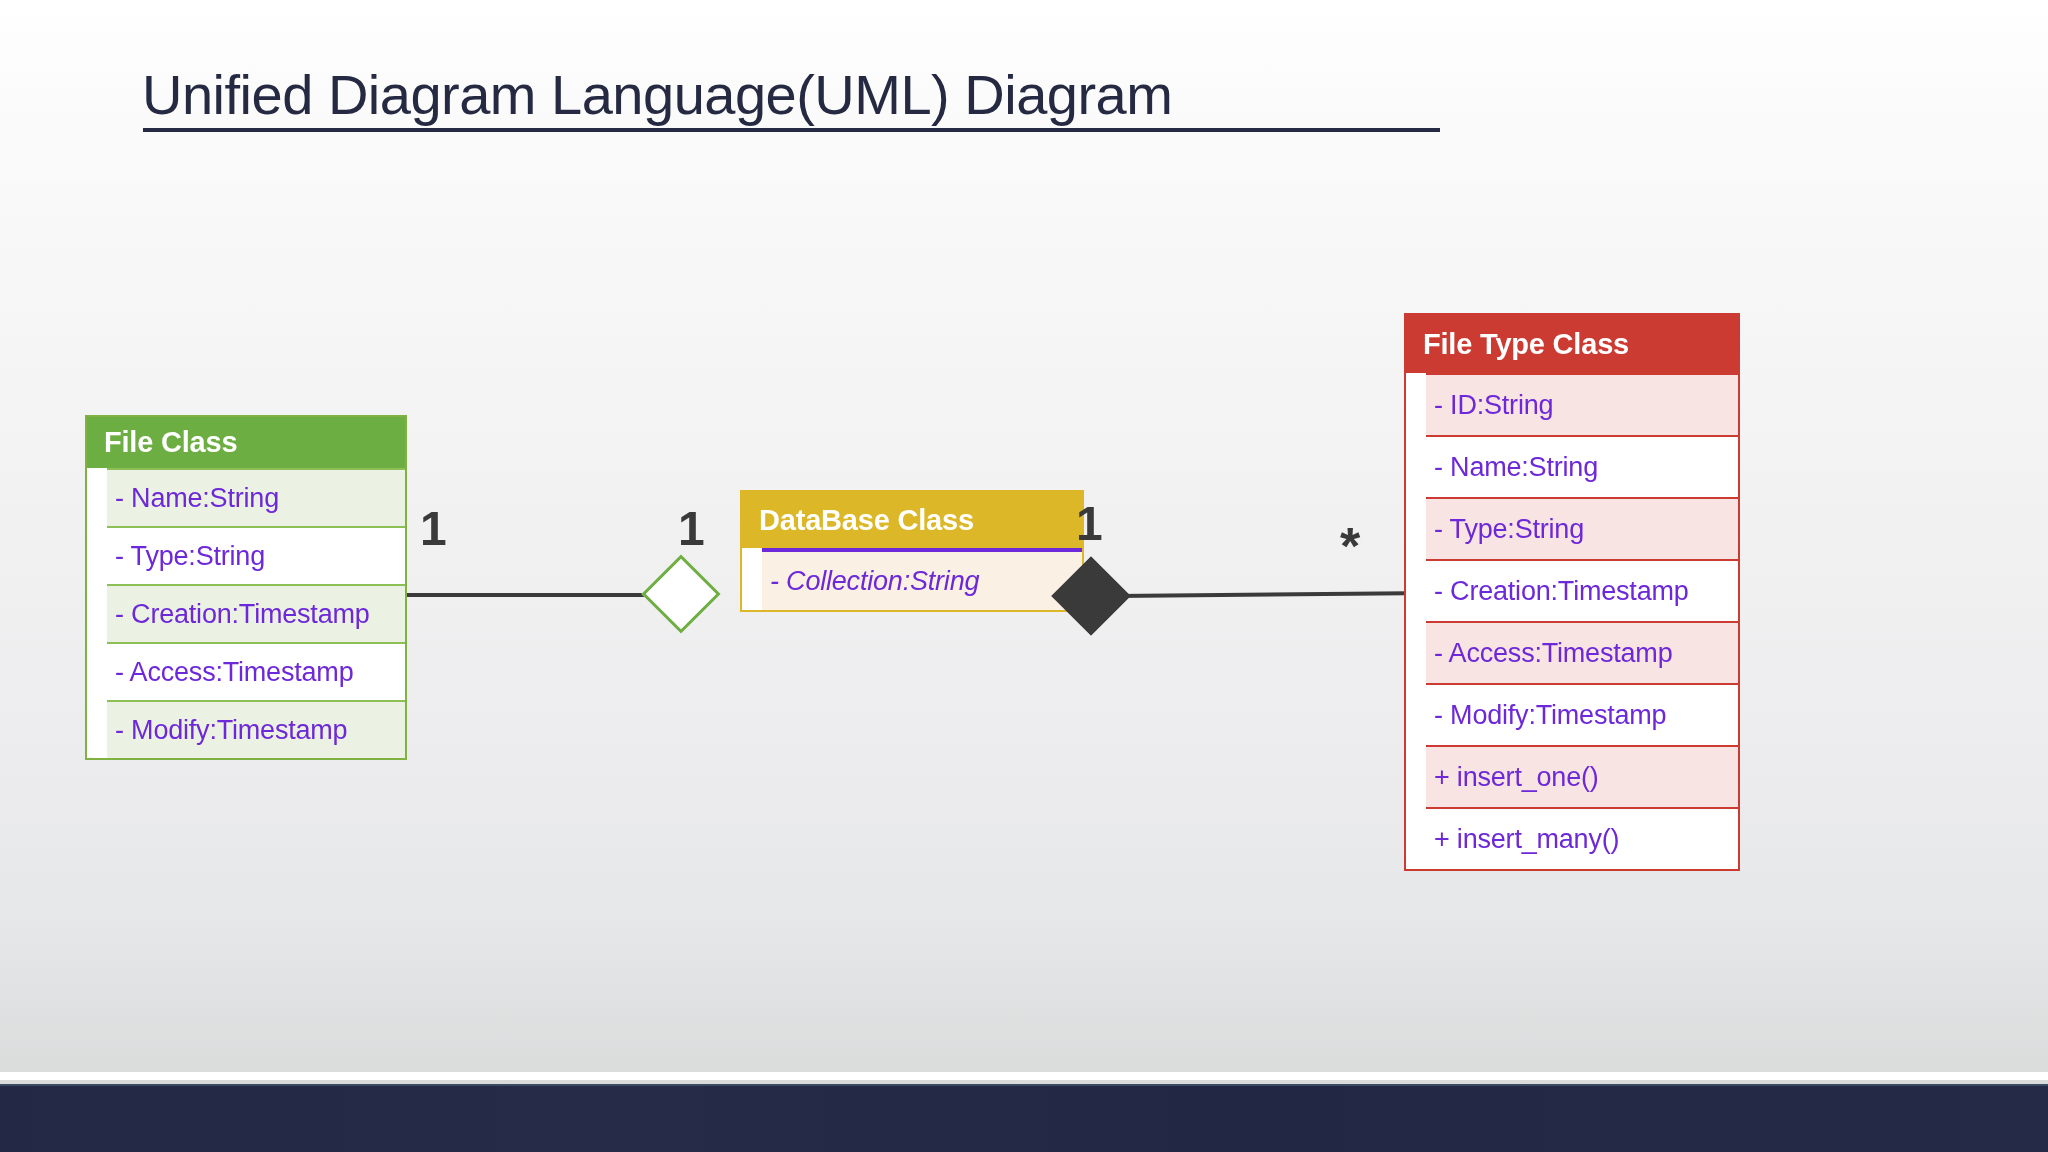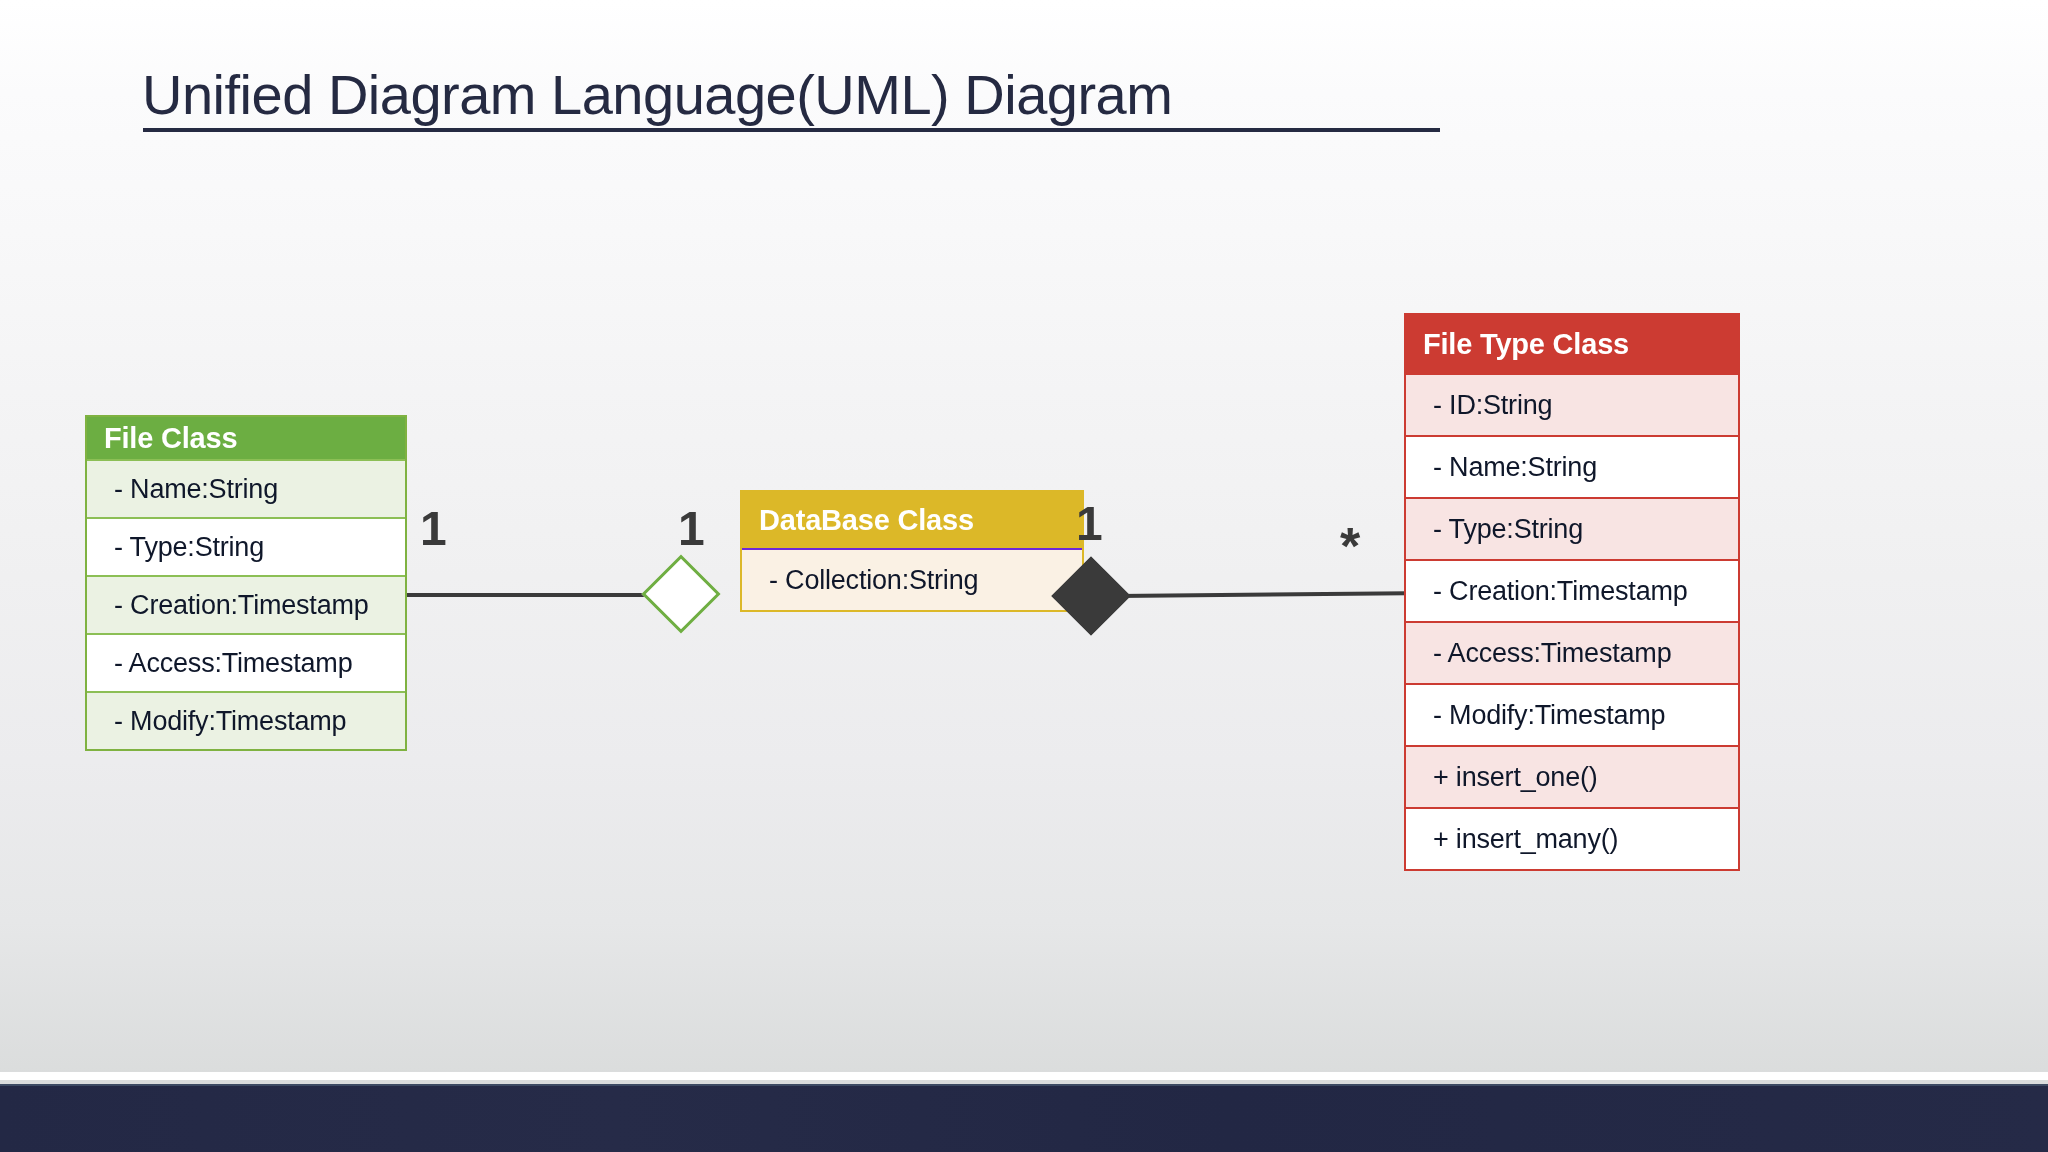--- a/index.html
+++ b/index.html
@@ -40,39 +40,40 @@
     color:#ffffff;
     font-size:29px;
     font-weight:bold;
     display:flex;
     align-items:center;
     padding-left:17px;
     letter-spacing:-0.2px;
   }
   .uml-row {
     font-size:27px;
-    color:#0f172a;
+    color:#6d28d9;
     display:flex;
     align-items:center;
-    padding-left:27px;
+    padding-left:8px;
     letter-spacing:-0.2px;
     white-space:nowrap;
+    margin-left:20px;
   }
 
   
   #file-class { left:85px; top:415px; width:322px; border-color:#7FB241; }
-  #file-class .uml-header { background:#6CAE42; height:42px; }
+  #file-class .uml-header { background:#6CAE42; height:51px; }
   #file-class .uml-row { height:58px; border-top:2px solid #8CBF55; }
   #file-class .uml-row.tint { background:#EBF2E3; }
   #file-class .uml-row.plain { background:#FFFFFF; }
 
   
   #database-class { left:740px; top:490px; width:344px; border-color:#DCB828; }
   #database-class .uml-header { background:#DCB828; height:56px; }
-  #database-class .uml-row { height:62px; border-top:2px solid #6d28d9; }
+  #database-class .uml-row { height:62px; border-top:4px solid #6d28d9;font-style:italic; }
   #database-class .uml-row.tint { background:#FAF1E4; }
   #database-class .uml-row.plain { background:#FCFBF7; }
 
   
   #filetype-class { left:1404px; top:313px; width:336px; border-color:#CC3B32; }
   #filetype-class .uml-header { background:#CC3B32; height:58px; }
   #filetype-class .uml-row { height:62px; border-top:2px solid #CC3B32; }
   #filetype-class .uml-row.tint { background:#F8E4E3; }
   #filetype-class .uml-row.plain { background:#FFFFFF; }
 

